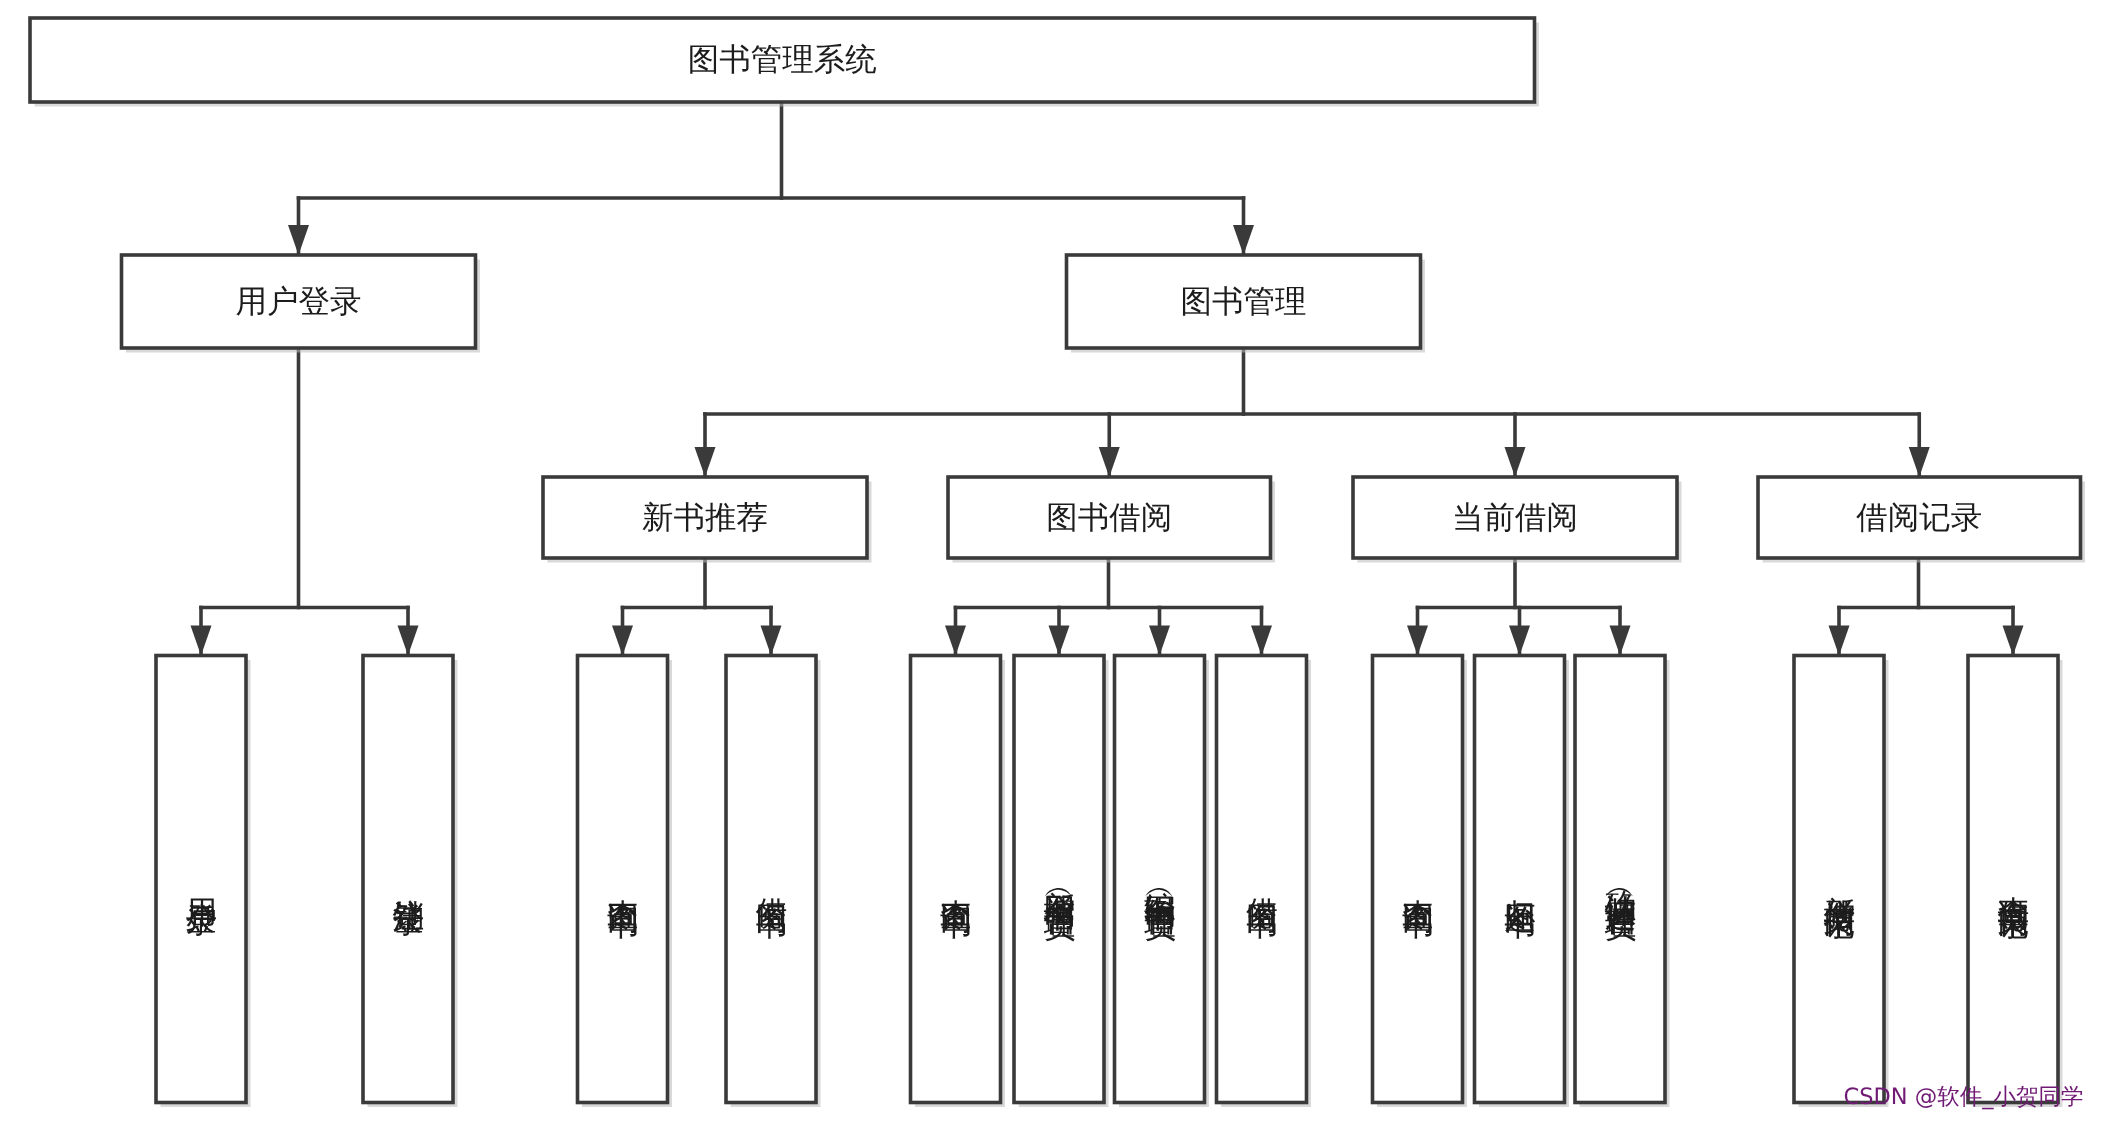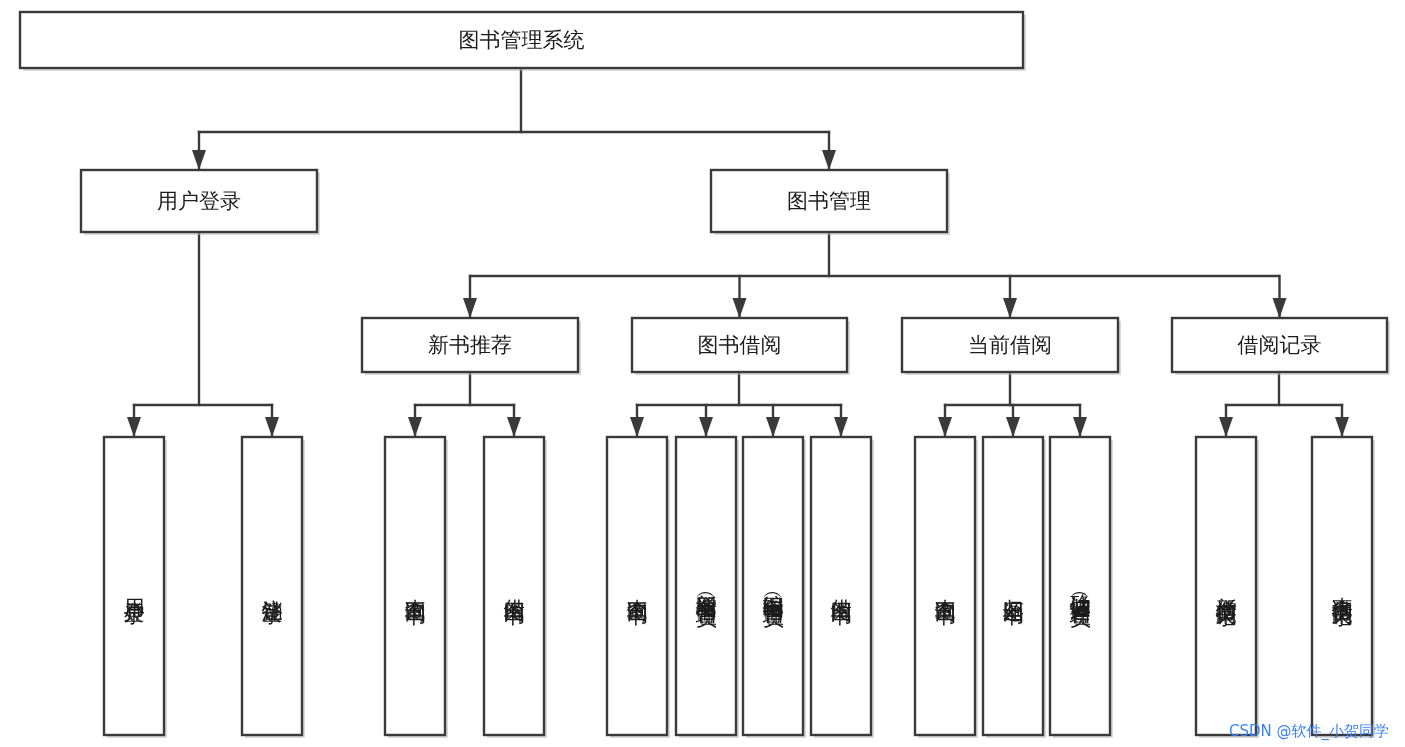--- a/index.html
+++ b/index.html
@@ -69,21 +69,21 @@
     color: #1c1c1c;
     white-space: nowrap;
     text-align: center;
   }
   #watermark {
     position: absolute;
     right: 16px;
     bottom: 6px;
     font-family: "DejaVu Sans", "Liberation Sans", sans-serif;
     font-size: 15px;
-    color: #3b82f6;
+    color: #701a75;
     white-space: nowrap;
   }
 </style>
 </head>
 <body>
 
 <div id="diagram-root">
   <svg id="flowchart" viewBox="0 0 1405 747">
     <g id="connectors-layer">
         <line x1="521" y1="68" x2="521" y2="132" class="connector"></line>

